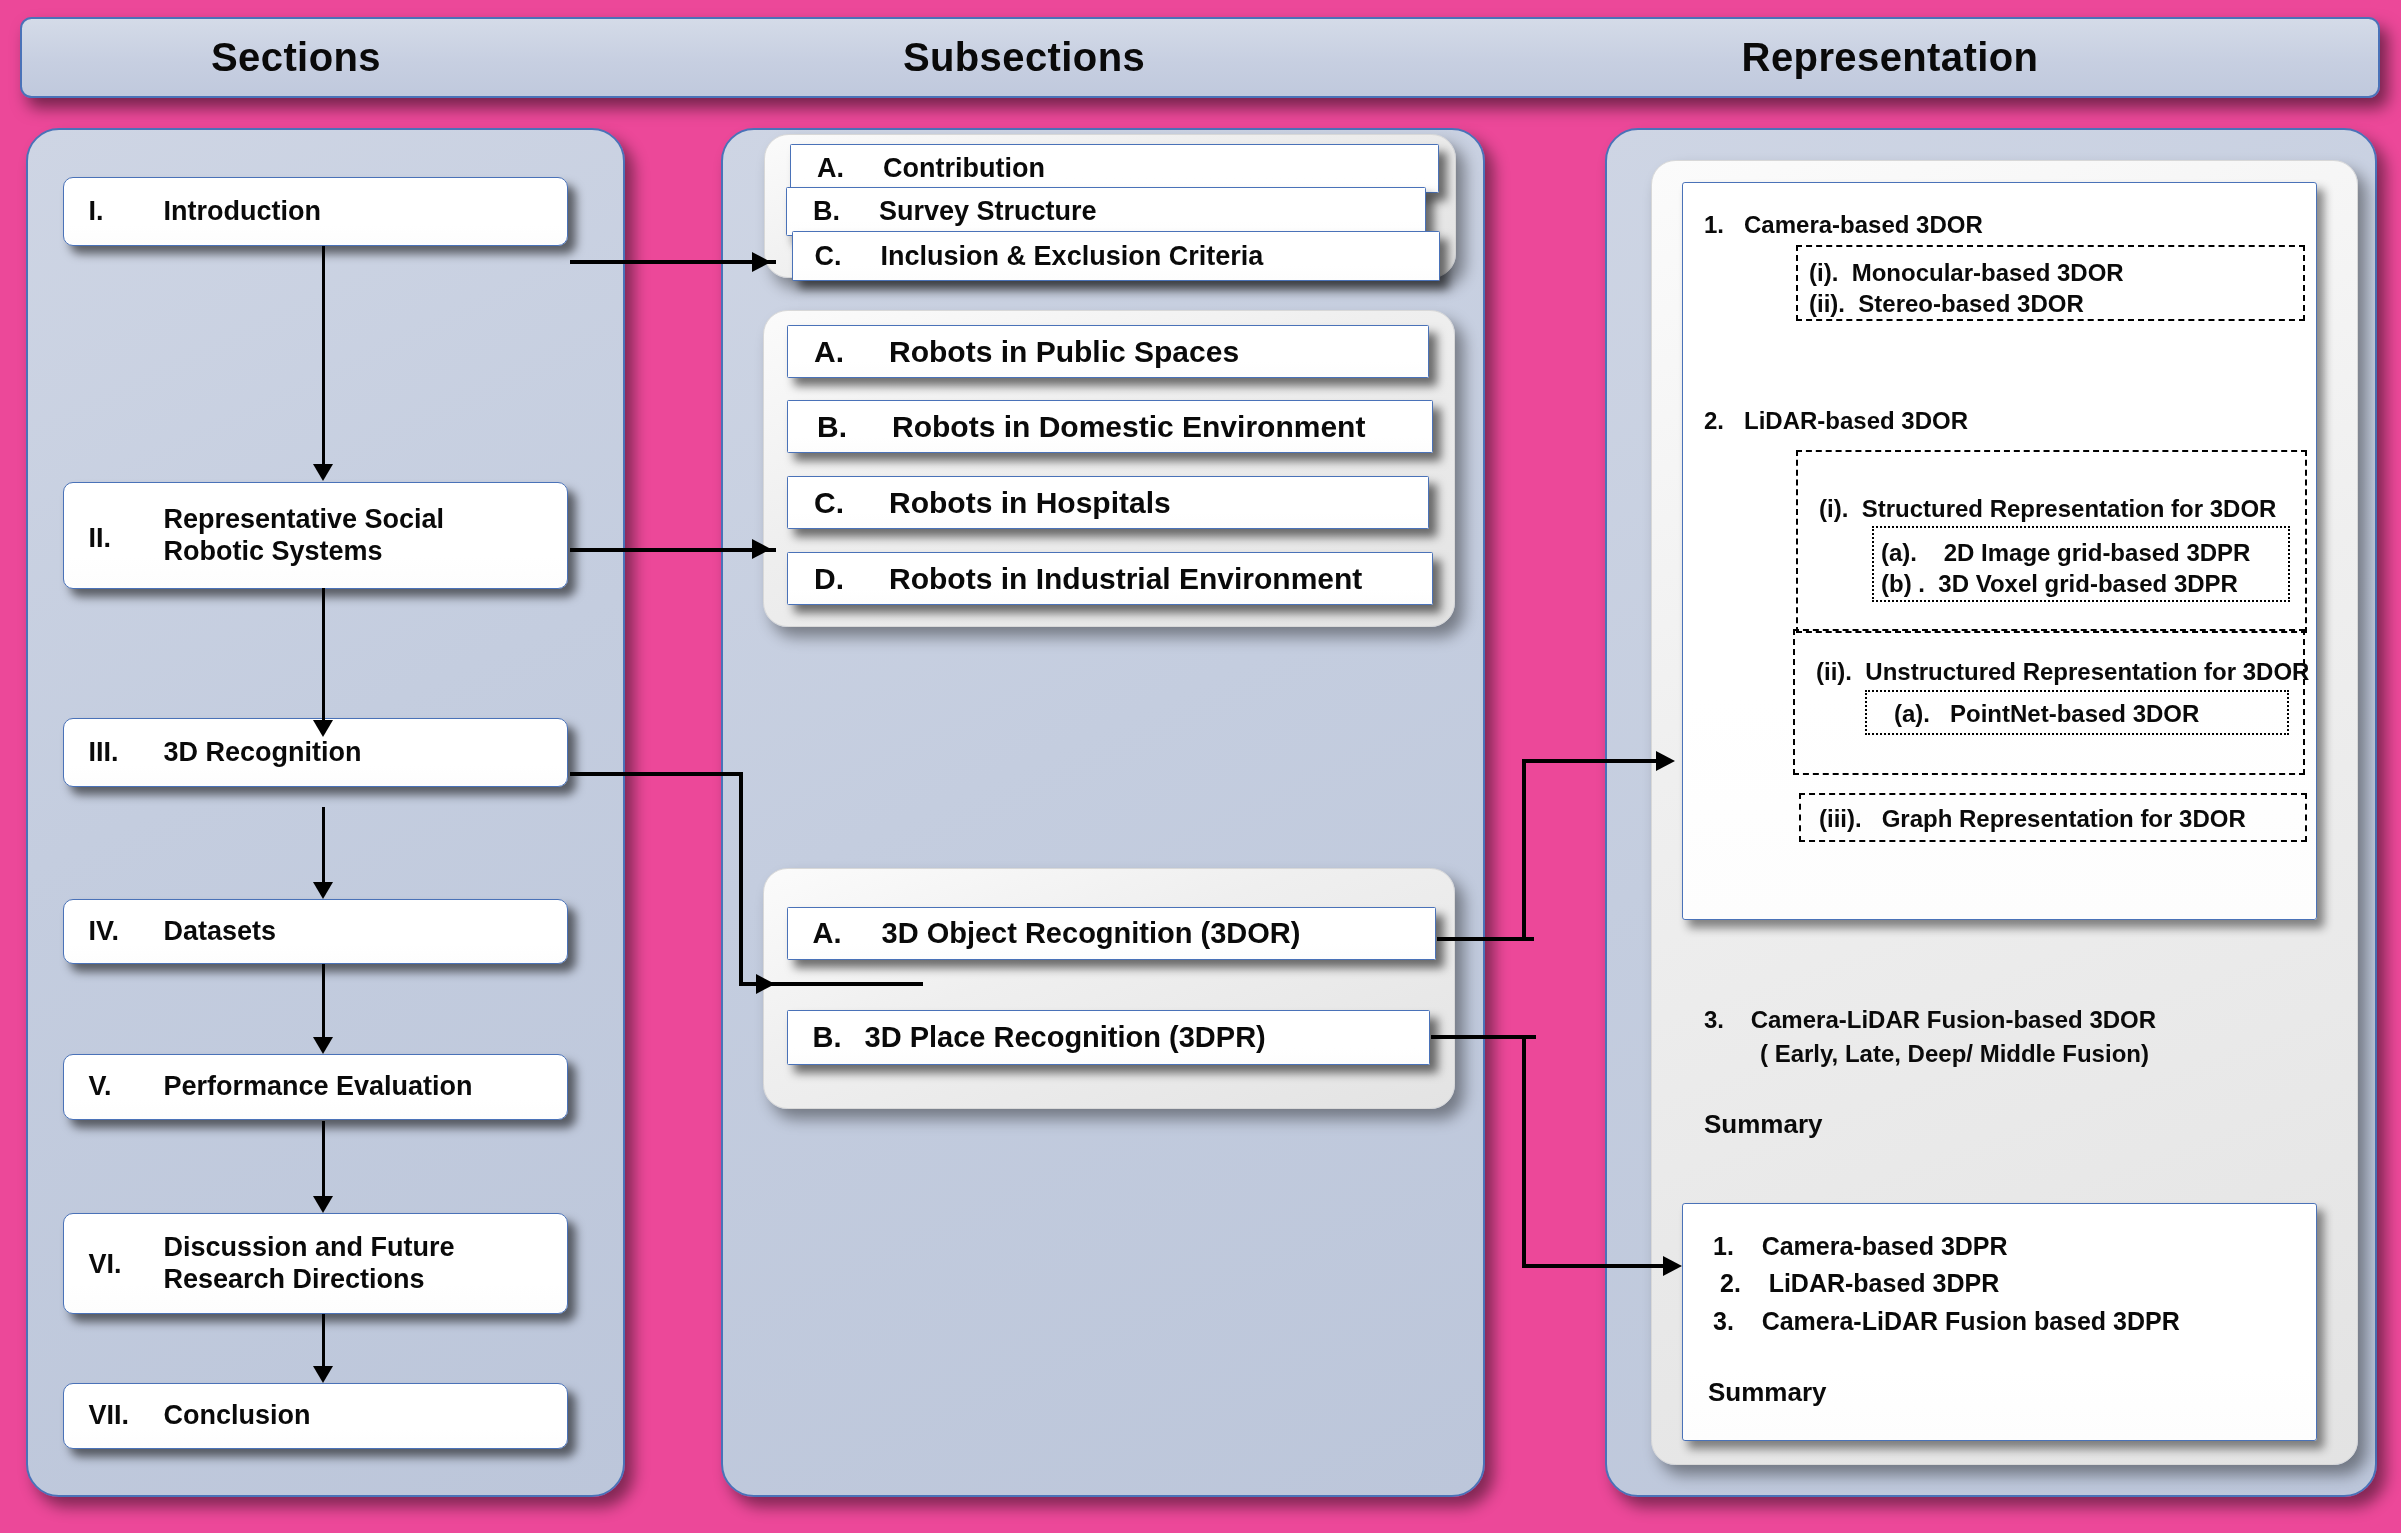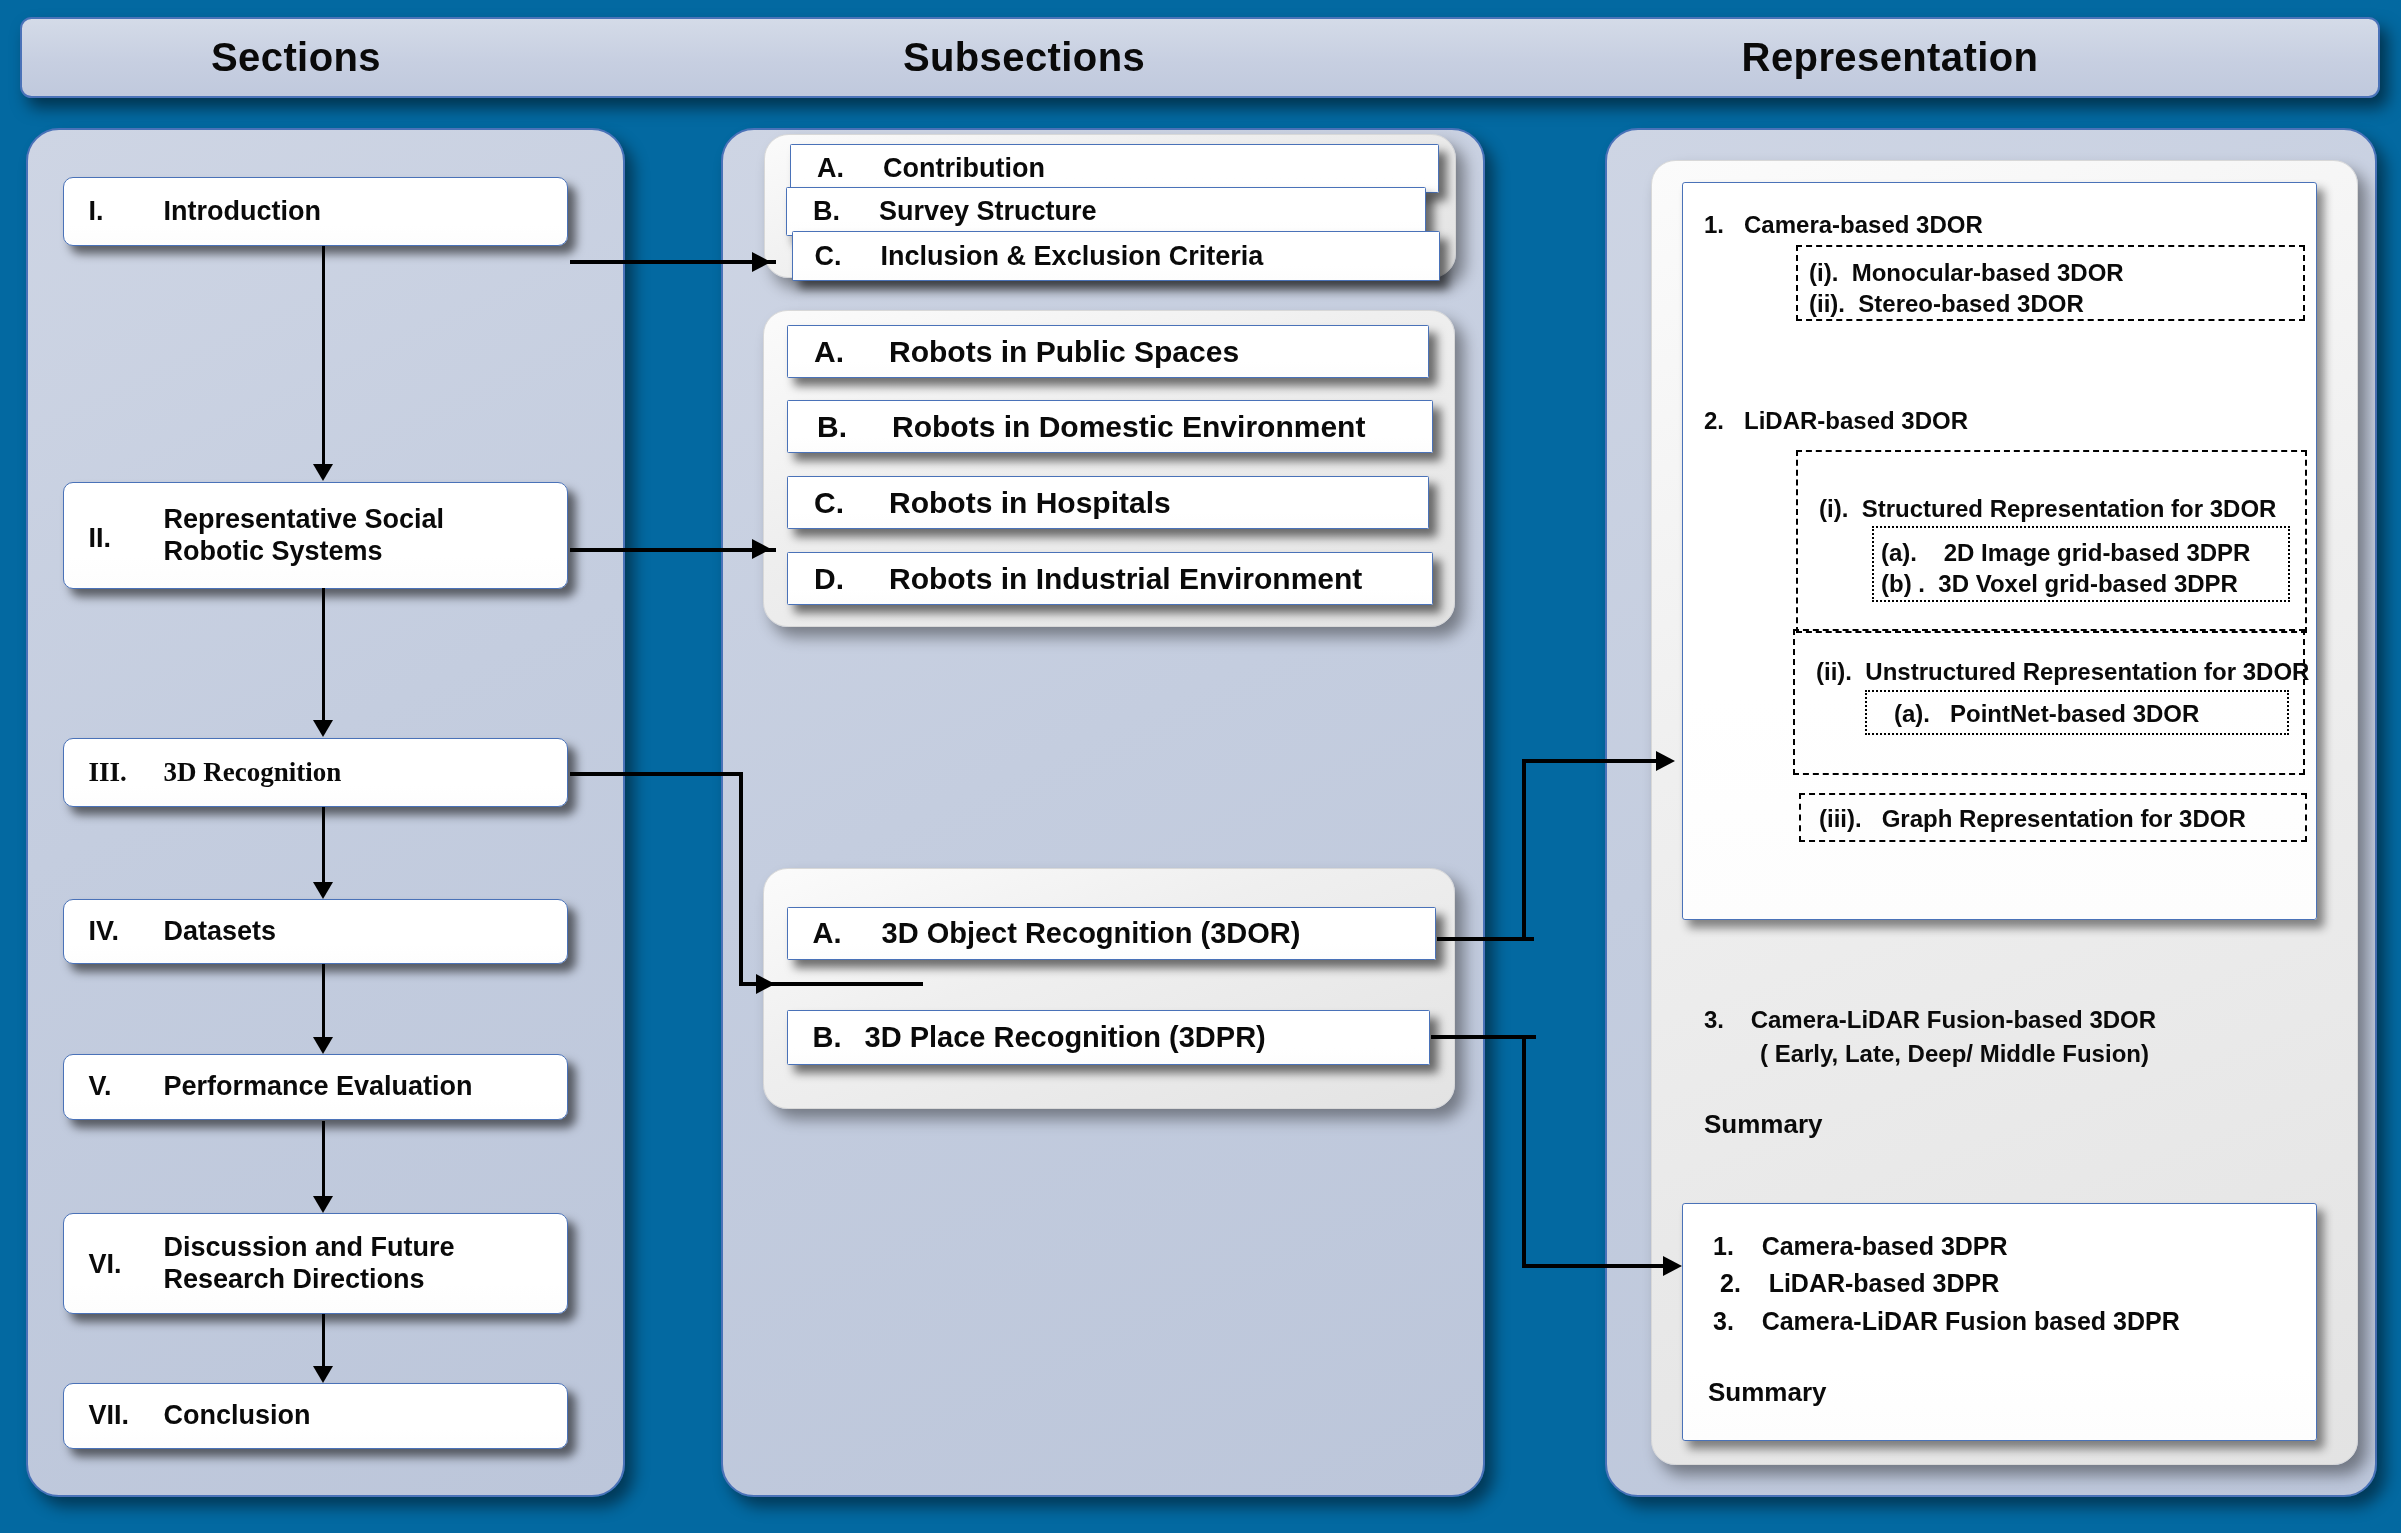--- a/index.html
+++ b/index.html
@@ -5,21 +5,21 @@
 <style>
   html,body{margin:0;padding:0;background:#ffffff;}
   body{
     font-family:"Liberation Sans","DejaVu Sans",sans-serif;
     -webkit-font-smoothing:antialiased;
   }
   #stage{
     position:relative;
     width:2401px;
     height:1533px;
-    background:#0369a1;
+    background:#ec4899;
     overflow:hidden;
   }
 
   
   .panel-blue{
     position:absolute;
     background:linear-gradient(155deg,#ced5e4 0%,#c4cddf 45%,#bcc6da 100%);
     border:2.2px solid #4a72b8;
     border-radius:33px;
     box-shadow:8.7px 10px 14.4px rgba(0,0,0,0.45);
@@ -159,21 +159,21 @@
   </div>
 
   <div class="card sec-item" style="left:63px;top:482px;width:505px;height:107px;">
     <div class="row">
       <span class="num" style="align-self:flex-start;padding-top:19px;">II.</span>
       <span class="txt">Representative Social
 Robotic Systems</span>
     </div>
   </div>
 
-  <div class="card sec-item" style="left:63px;top:738px;width:505px;height:69px;font-family:Liberation Serif, serif;">
+  <div class="card sec-item" style="left:63px;top:718px;width:505px;height:69px;">
     <div class="row">
       <span class="num">III.</span>
       <span class="txt">3D Recognition</span>
     </div>
   </div>
 
   <div class="card sec-item" style="left:63px;top:899px;width:505px;height:65px;">
     <div class="row">
       <span class="num">IV.</span>
       <span class="txt">Datasets</span>

